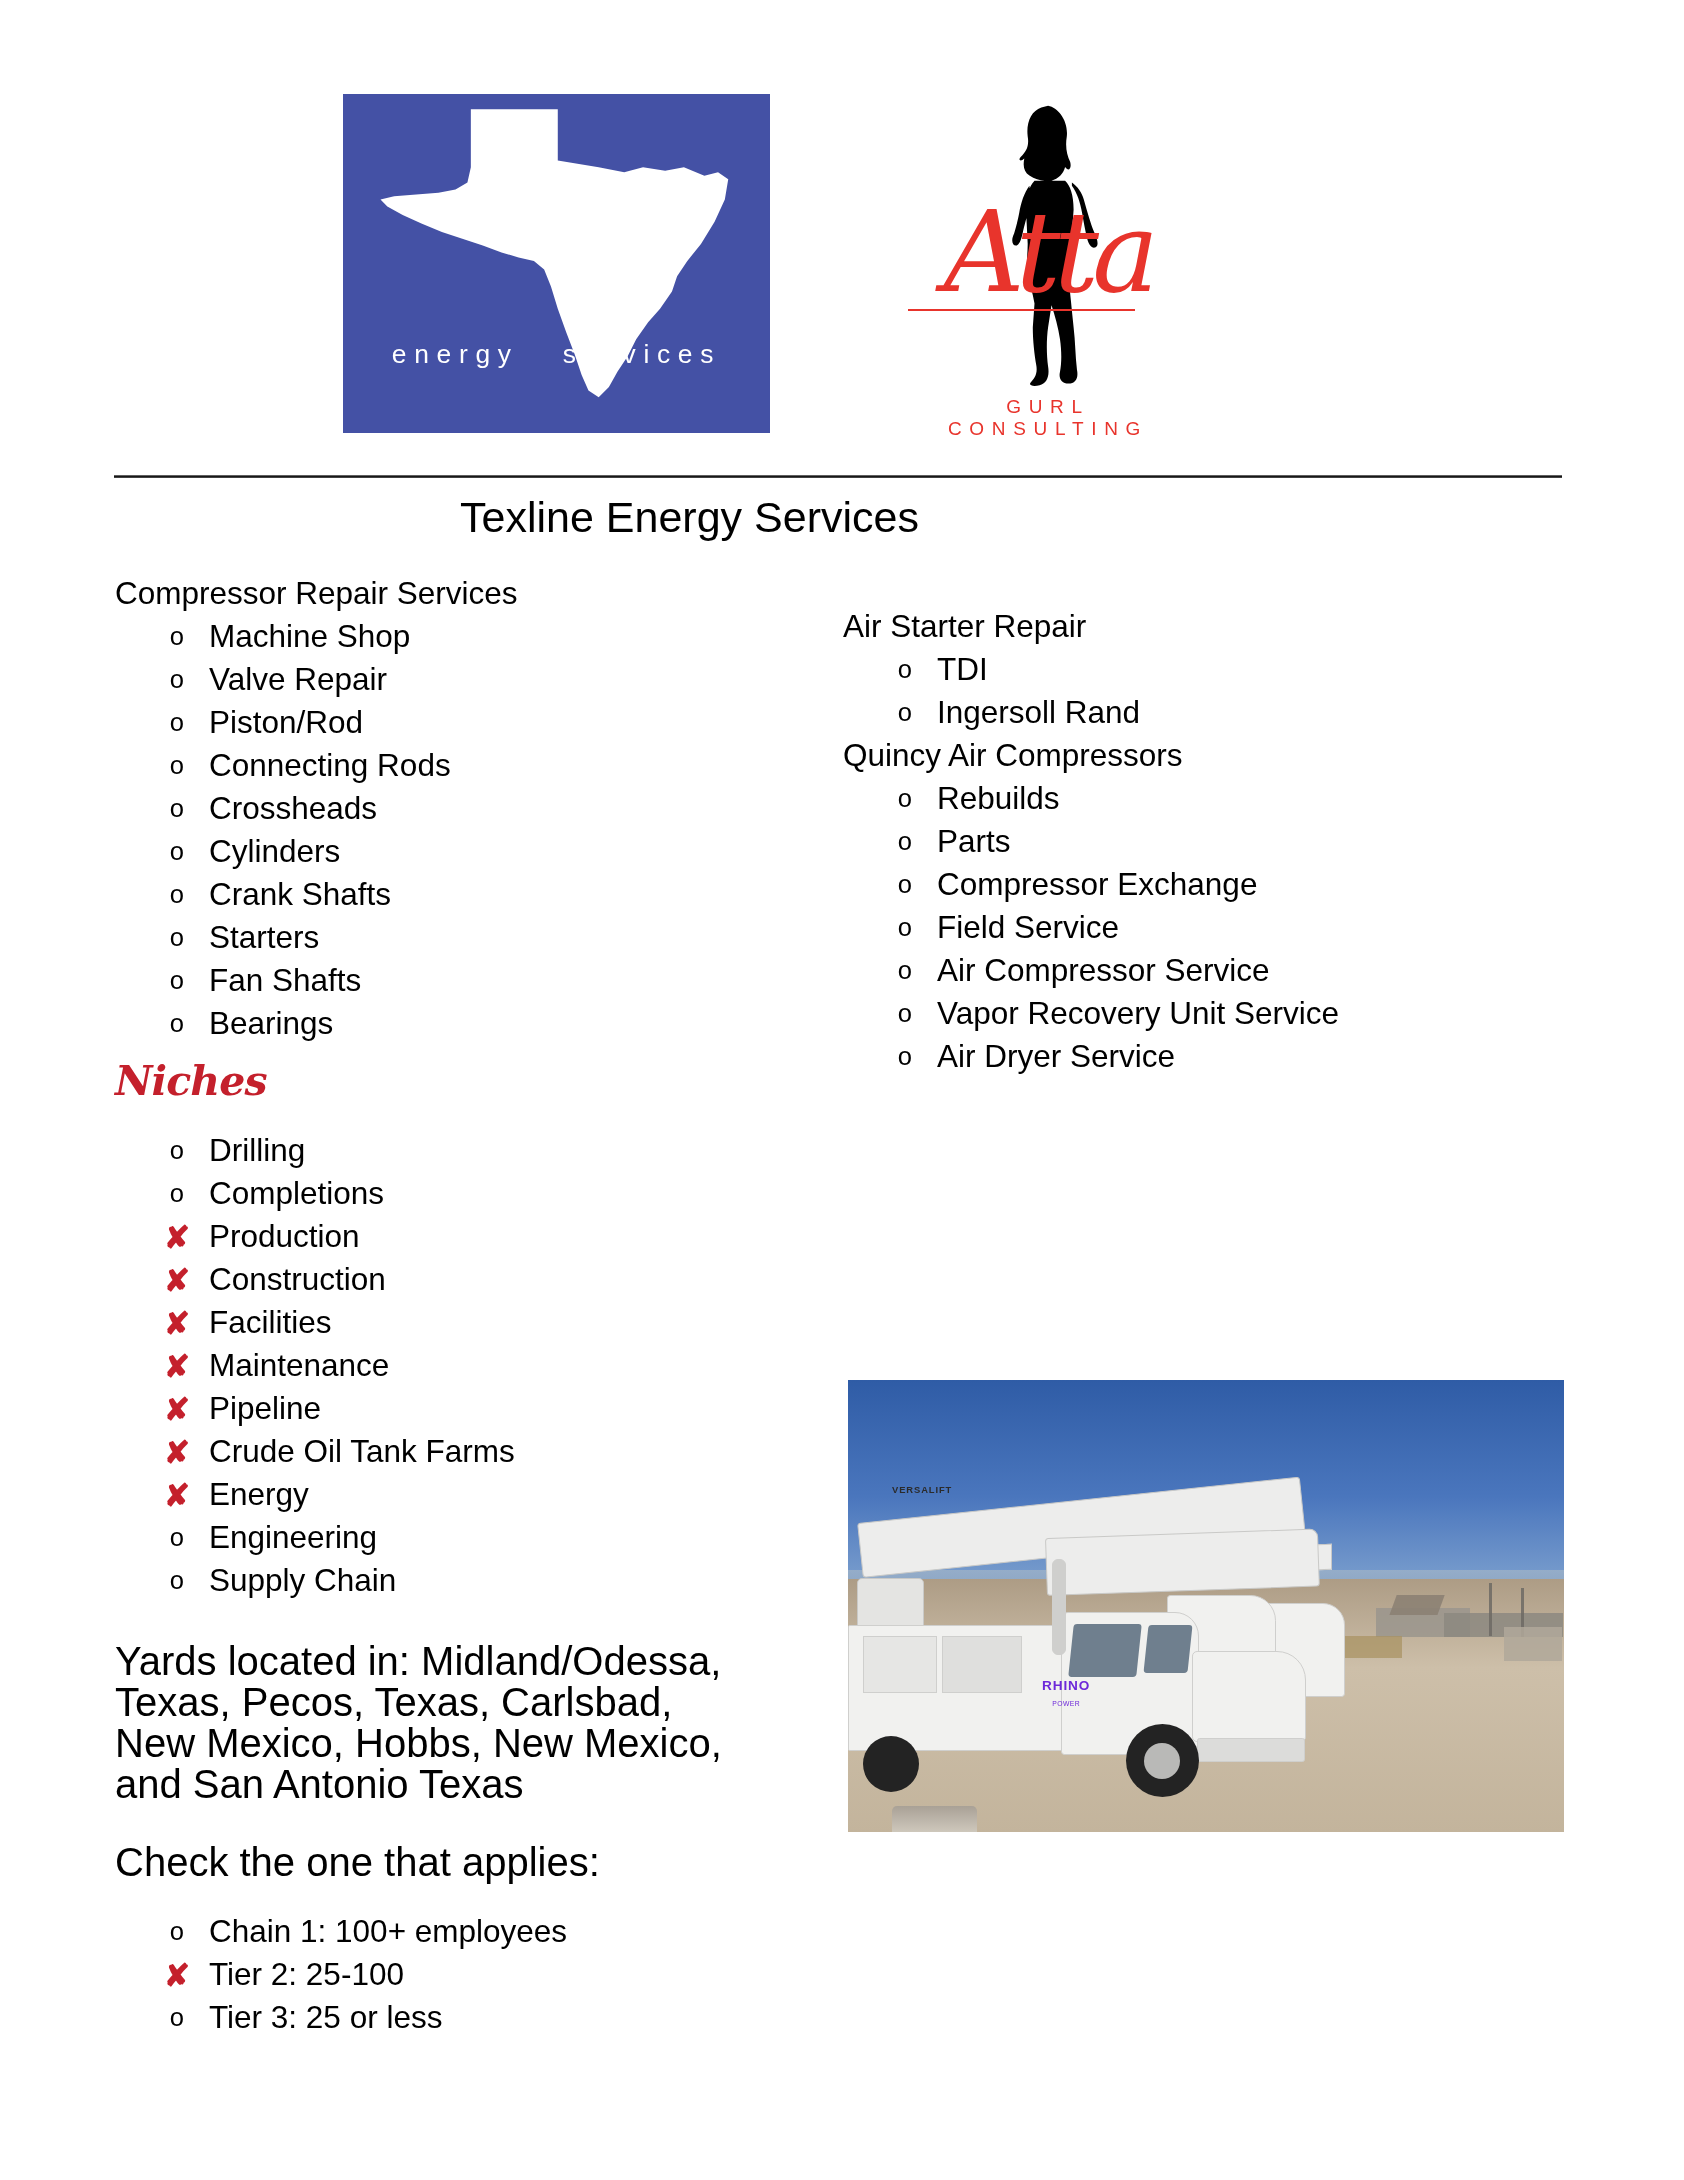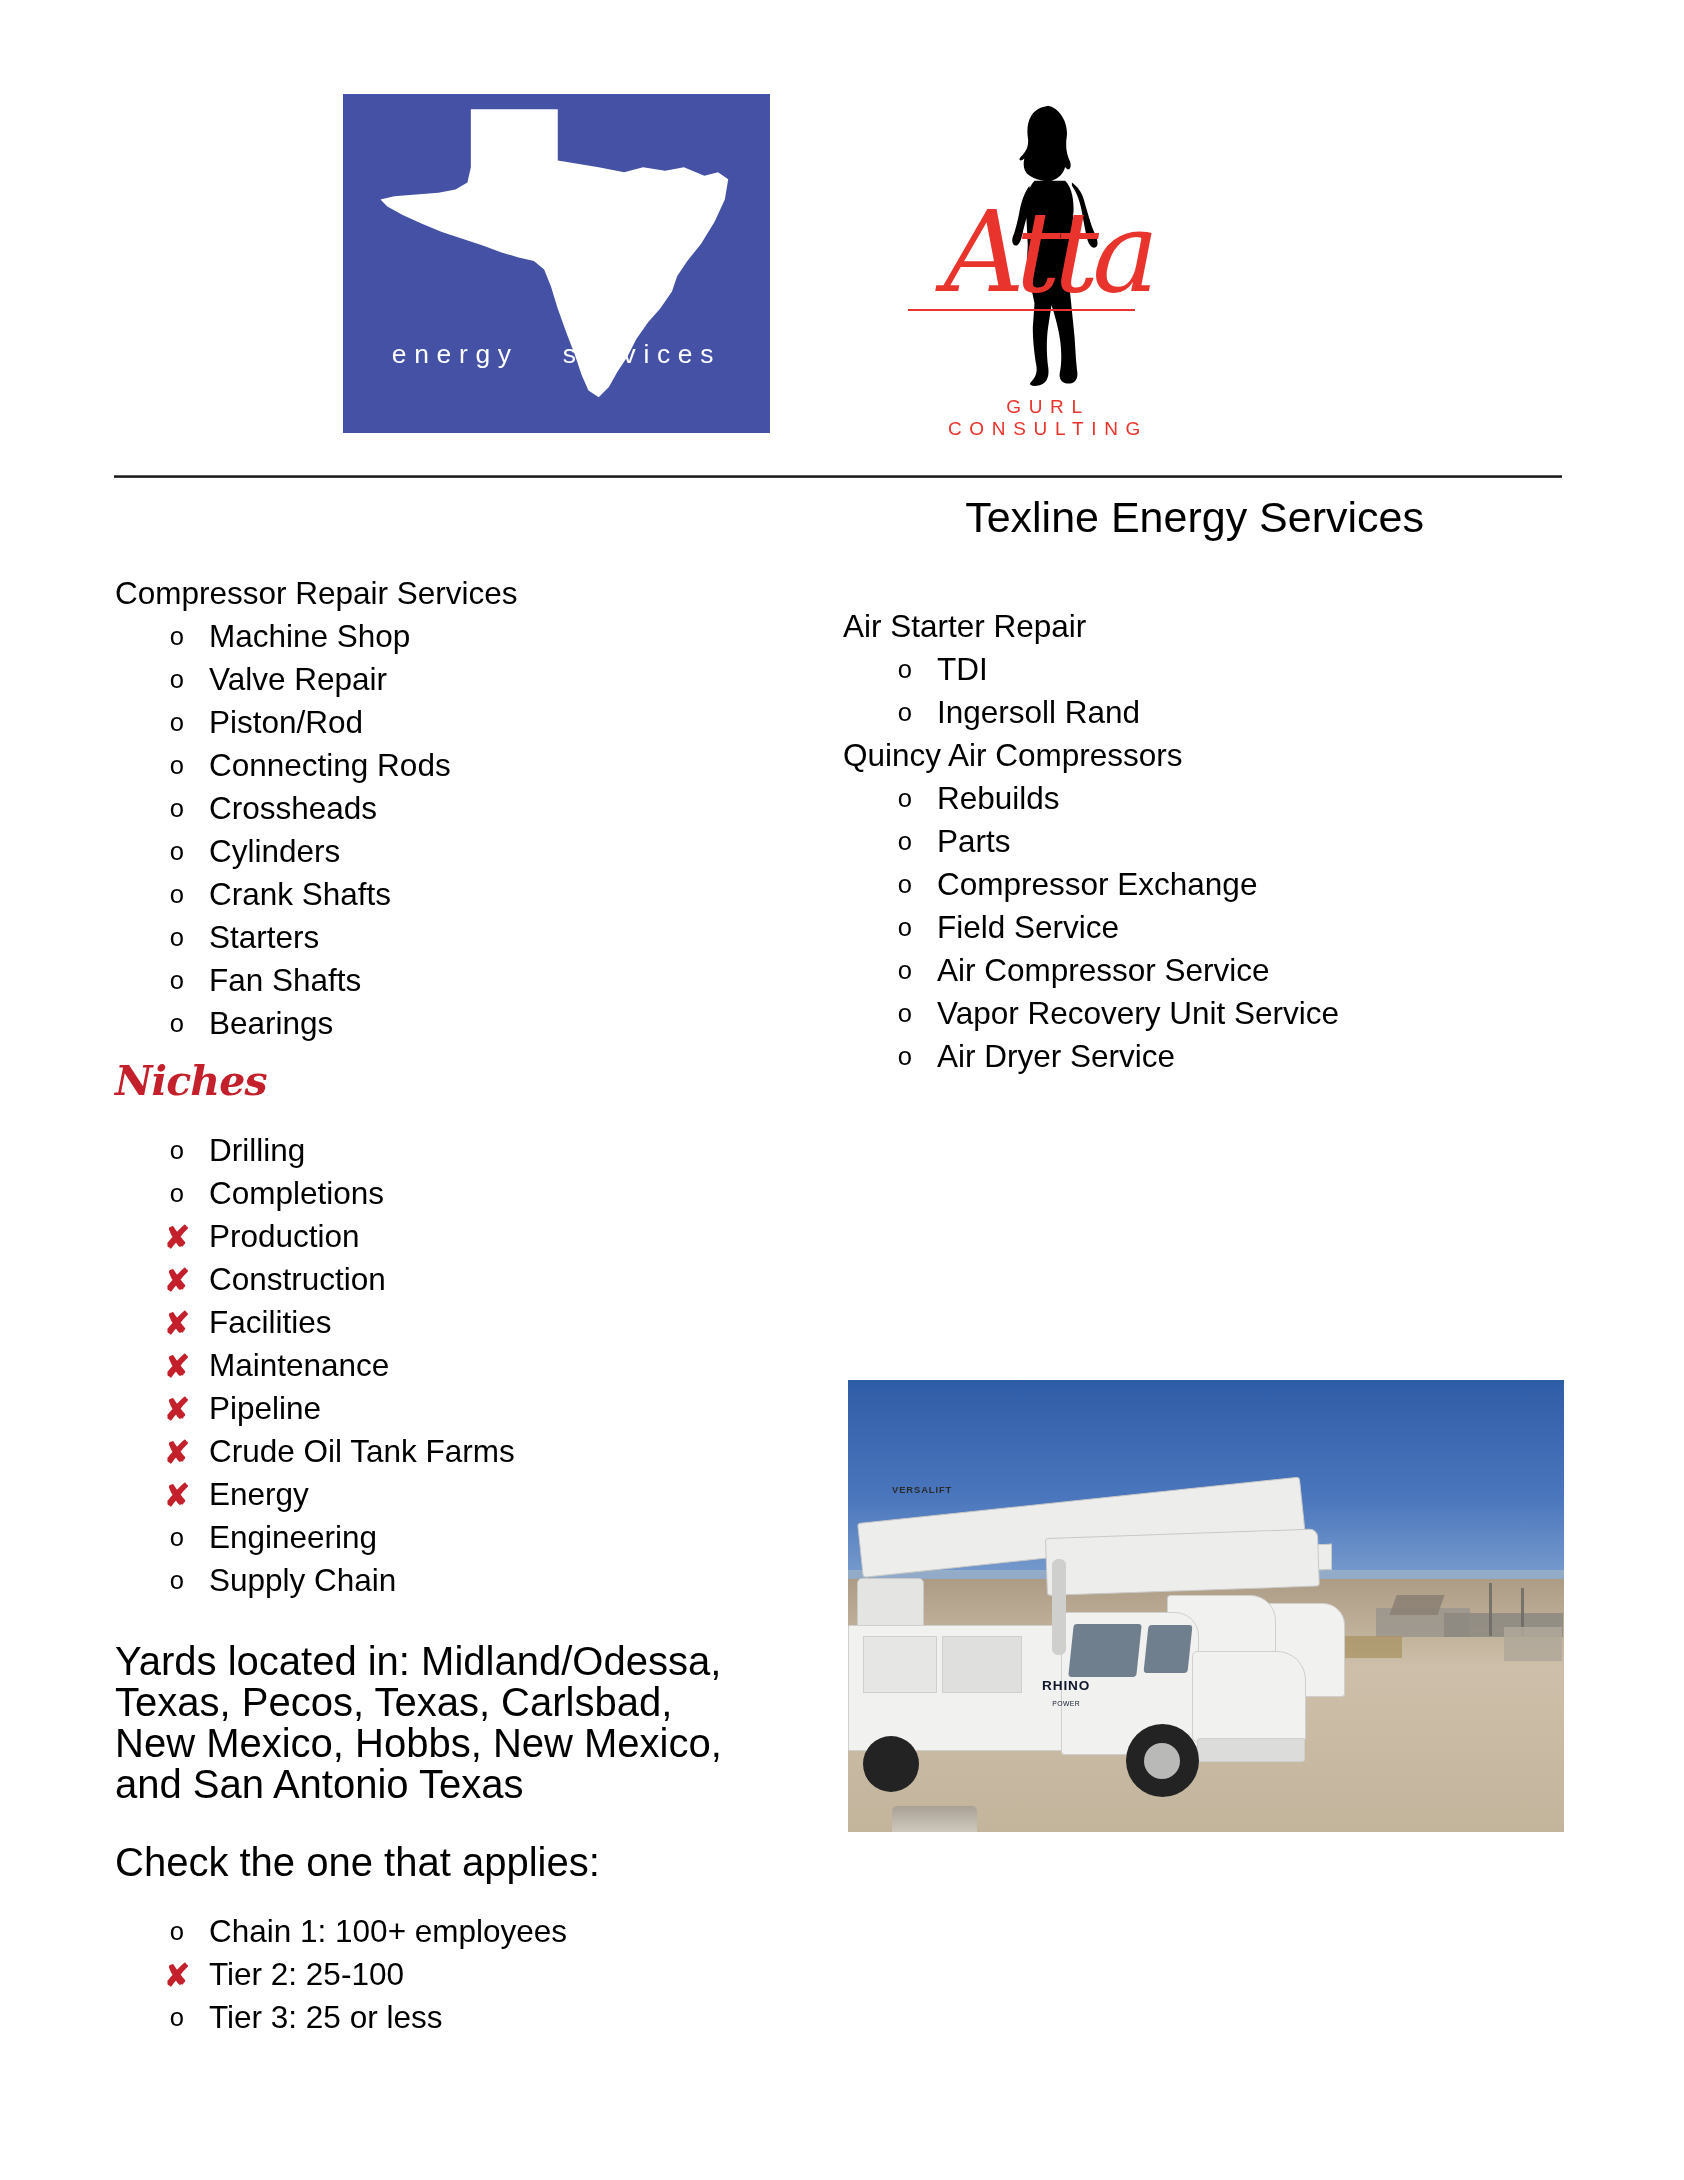--- a/index.html
+++ b/index.html
@@ -103,24 +103,23 @@
     left: 114px; top: 475px;
     width: 1448px; height: 2.6px;
     background: linear-gradient(to bottom, #8d8d8d 0%, #111111 45%, #555555 100%);
   }
 
   
   #page-title {
     position: absolute;
     left: 0; top: 492px;
     width: 1379px;
-    text-align: right;
+    text-align: center;
     font-size: 43px;
     line-height: 1.2;
-    padding-left: 45px;
   }
 
   
   .column { position: absolute; }
   #left-column { left: 115px; top: 572px; width: 673px; }
   #right-column { left: 843px; top: 605px; width: 681px; }
 
   .section-head {
     font-size: 31.5px;
     line-height: 43px;
@@ -230,21 +229,21 @@
     position: absolute;
     background: #a05a4a;
     border-radius: 50%;
   }
   #rhino-badge {
     position: absolute;
     left: 194px; top: 298px;
     font-size: 13.6px;
     font-weight: bold;
     letter-spacing: 0.9px;
-    color: #0f172a;
+    color: #6d28d9;
     line-height: 1.15;
     text-align: center;
   }
   #rhino-badge .sub { font-size: 6.8px; font-weight: normal; letter-spacing: 0.4px; }
   #versalift-label {
     position: absolute;
     left: 44px; top: 104px;
     font-size: 9.4px;
     font-weight: bold;
     letter-spacing: 0.9px;

